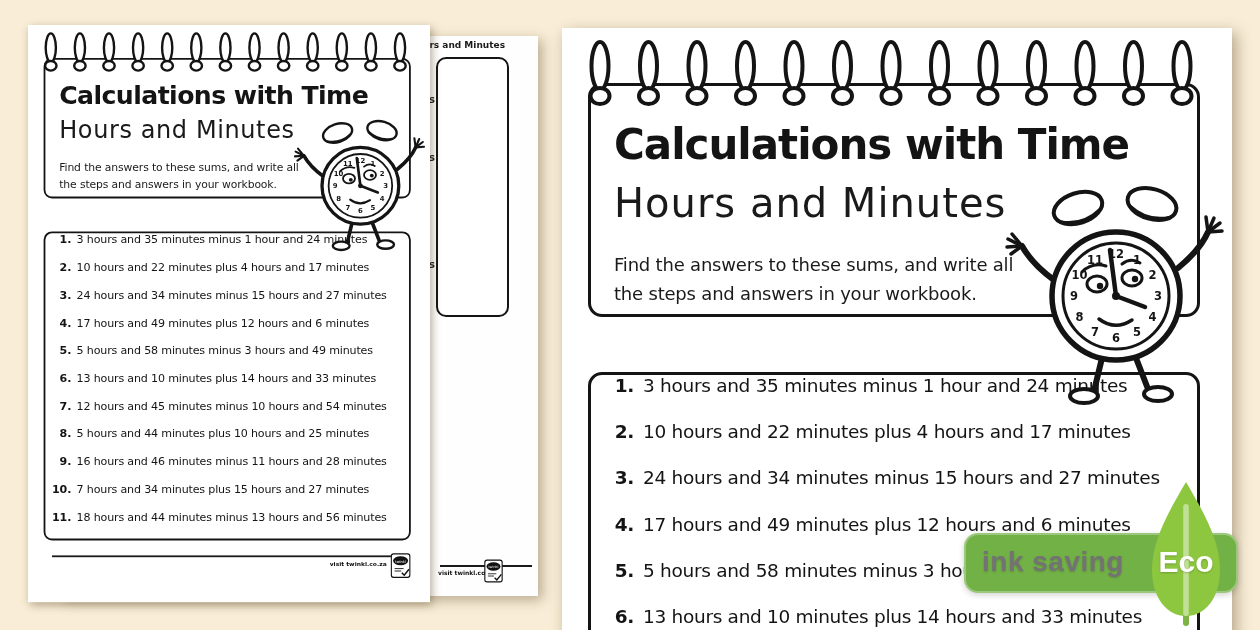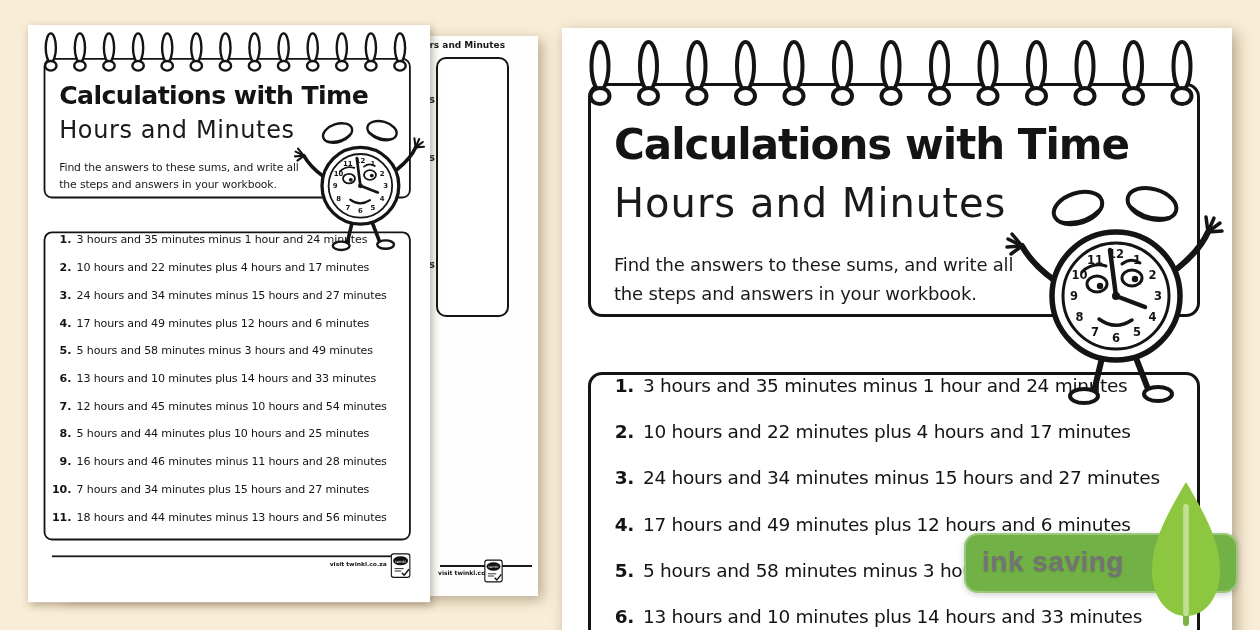--- a/index.html
+++ b/index.html
@@ -391,14 +391,15 @@
     
   </div>
 
   <div class="eco-band"></div>
   <div class="eco-label">ink saving</div>
   <span class="eco-leaf js-leaf"><svg viewBox="0 0 80 150" width="80" height="150">
         <rect x="37" y="130" width="6" height="18" rx="3" fill="#7cb342"></rect>
         <path d="M40,4 C20,38 6,64 6,92 C6,120 21,138 40,138 C59,138 74,120 74,92 C74,64 60,38 40,4 Z" fill="#8dc63f"></path>
         <rect x="37.2" y="26" width="5.6" height="112" rx="2.8" fill="rgba(255,255,255,0.45)"></rect>
       </svg></span>
+  <div class="eco-word">Eco</div>
 
 </div>
 
 </body></html>

